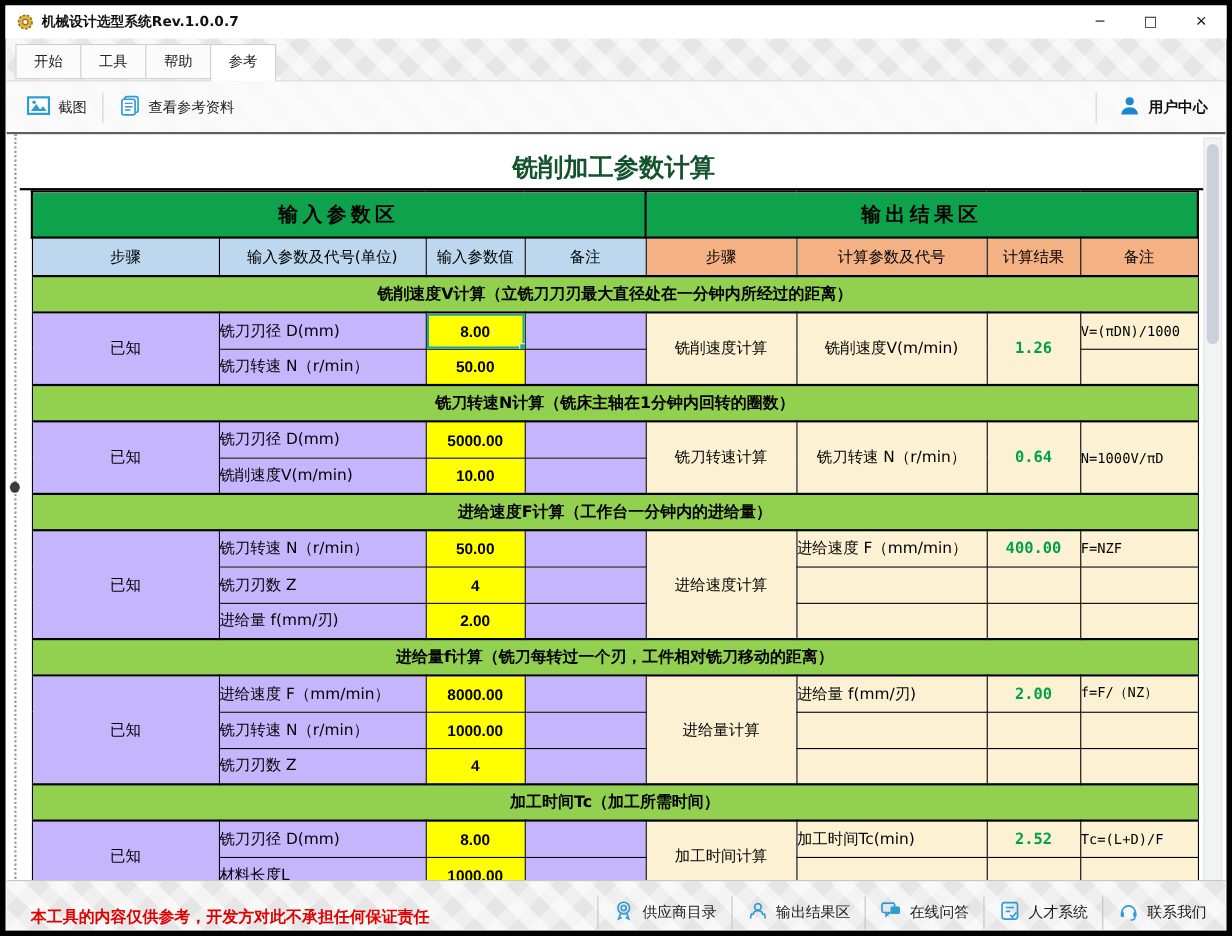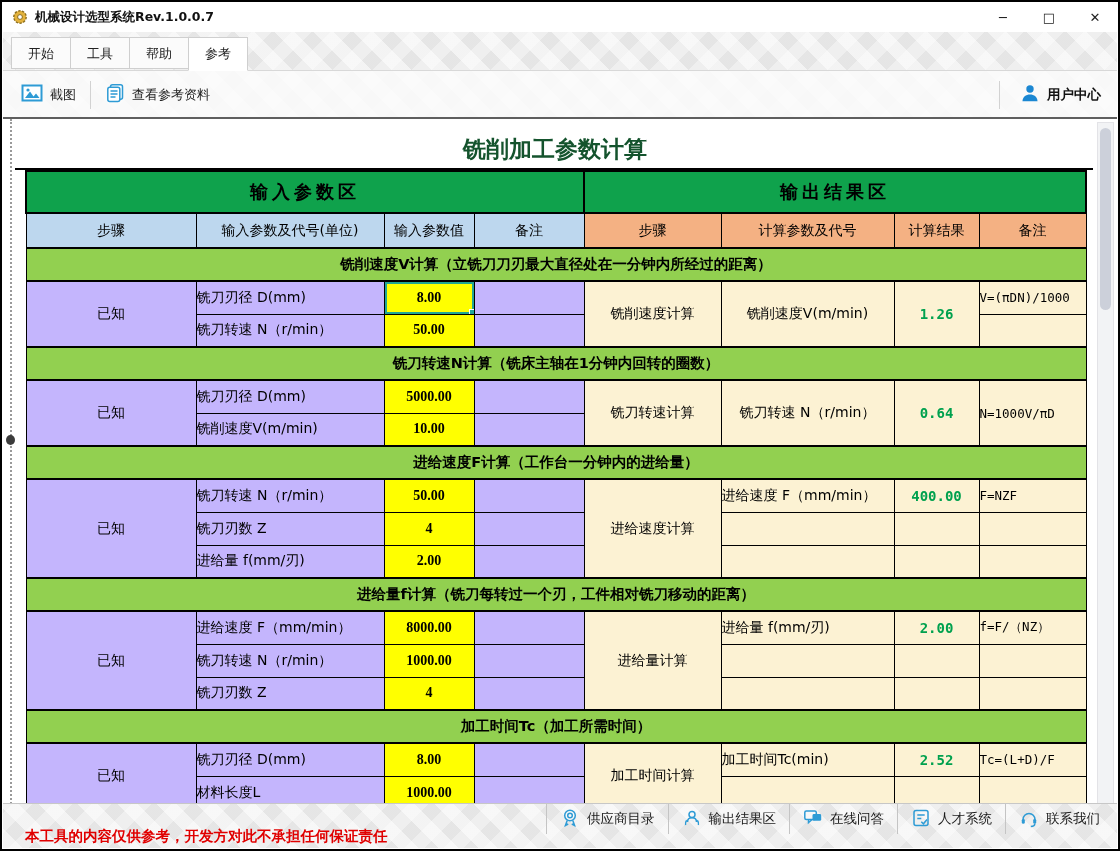--- a/index.html
+++ b/index.html
@@ -1,18 +1,18 @@
 <!DOCTYPE html>
 <html><head>
 <meta charset="utf-8">
 <style>
   html,body{margin:0;padding:0;}
   body{width:1120px;height:851px;position:relative;overflow:hidden;
        font-family:"DejaVu Sans","Liberation Sans",sans-serif;background:#fff;}
-  .window{position:absolute;inset:0;border:2px solid #000000;box-sizing:border-box;}
+  .window{position:absolute;inset:0;border:5px solid #000000;box-sizing:border-box;}
 
   
   .titlebar{position:absolute;top:0;left:0;right:0;height:30px;background:#fff;
             display:flex;align-items:center;}
   .app-icon{margin-left:10px;display:flex;}
   .app-title{margin-left:7px;font-size:12.5px;font-weight:bold;color:#111;}
   .win-controls{margin-left:auto;display:flex;height:30px;}
   .win-btn{width:46px;height:30px;display:flex;align-items:center;justify-content:center;
            font-size:13px;color:#222;cursor:default;}
 
@@ -52,21 +52,21 @@
   tr.hdr2 th{height:33px;font-weight:normal;text-align:center;font-size:14px;}
   th.cb{background:#BDD7EE;}
   th.co{background:#F4B183;}
   tr.banner td{background:#92D050;font-weight:bold;text-align:center;height:31px;font-size:14.5px;
                border-top:2px solid #000;border-bottom:2px solid #000;}
   tr.r{height:33px;}
   td.blue{background:#c4b5fd;}
   td.known{text-align:center;margin-top:16px;}
   td.param{text-align:left;padding-left:8px;}
   td.val{background:#FFFF00;text-align:center;font-weight:bold;
-         font-family:Liberation Serif, serif;}
+         font-family:Liberation Sans, sans-serif;}
   td.out{background:#FCF2D3;}
   td.ostep{text-align:center;}
   td.oparam{text-align:left;padding-left:7px;}
   td.oparam.center{text-align:center;padding-left:0;}
   td.ores{text-align:center;color:#00A14E;font-weight:bold;
           font-family:"DejaVu Sans Mono","Liberation Mono",monospace;}
   td.onote{font-family:"DejaVu Sans Mono","Liberation Mono",monospace;font-size:12.5px;
            text-align:left;padding-left:2px;}
   td.sel{position:relative;overflow:visible;box-shadow:inset 0 0 0 2px #21A695;}
   .handle{position:absolute;right:-4px;bottom:-4px;width:7px;height:7px;background:#21A695;
@@ -79,21 +79,21 @@
                 border-radius:6px;}
 
   
   .footer{position:absolute;bottom:1px;left:1px;right:1px;height:44px;
           background-color:#efefef;
           background-image:
             repeating-linear-gradient(45deg, rgba(255,255,255,.55) 0 14px, rgba(0,0,0,0) 14px 28px),
             repeating-linear-gradient(-45deg, rgba(205,205,205,.28) 0 14px, rgba(0,0,0,0) 14px 28px);
           border-top:1px solid #c7c7c7;display:flex;align-items:center;}
   .disclaimer{color:#E00000;font-weight:bold;font-size:14.5px;margin-left:22px;margin-top:20px;}
-  .flinks{margin-left:auto;display:flex;align-items:flex-start;height:100%;margin-right:4px;}
+  .flinks{margin-left:auto;display:flex;align-items:flex-end;height:100%;margin-right:4px;}
   .flink{display:flex;align-items:center;gap:7px;padding:0 13px;height:30px;font-size:13.5px;
          color:#1a1a1a;border-left:1px solid #c4c4c4;}
 </style>
 </head>
 <body>
 
 <div class="window">
 
   <div class="titlebar">
     <span class="app-icon">

